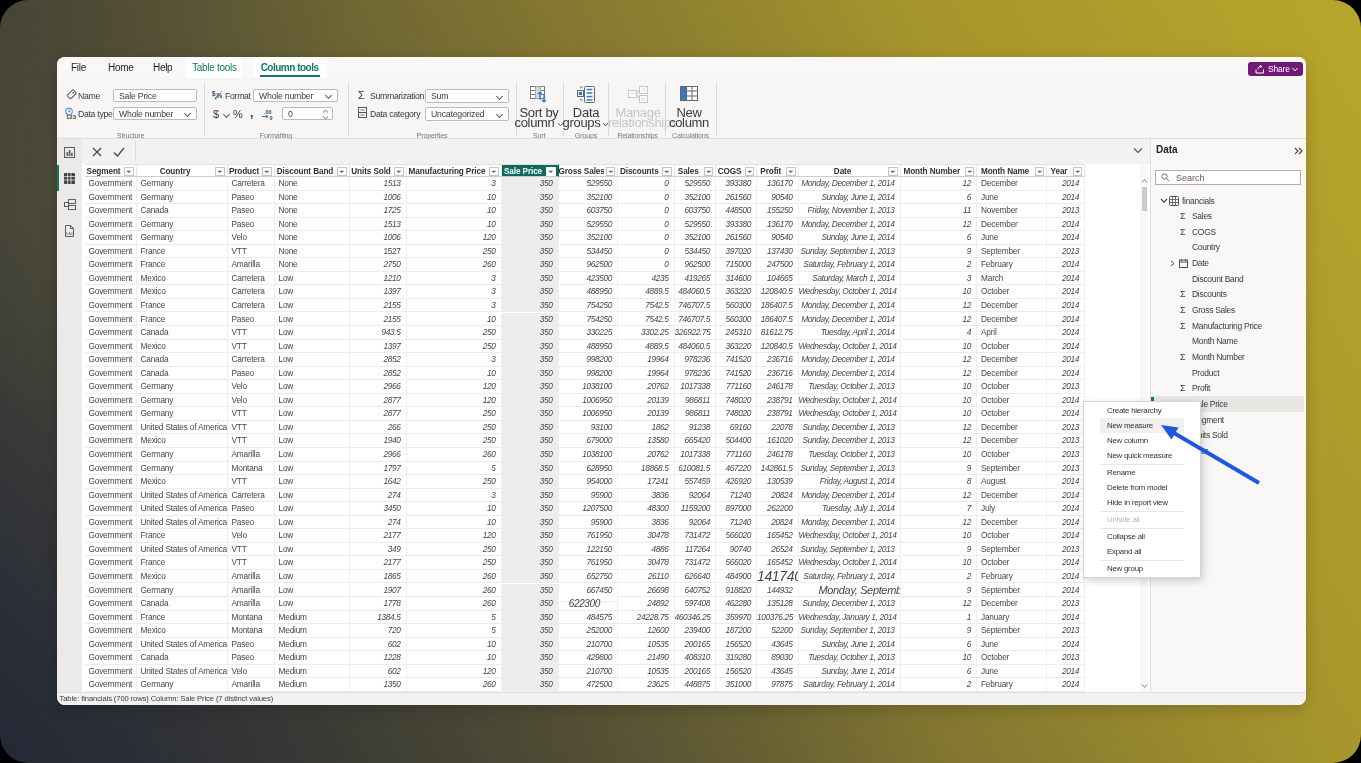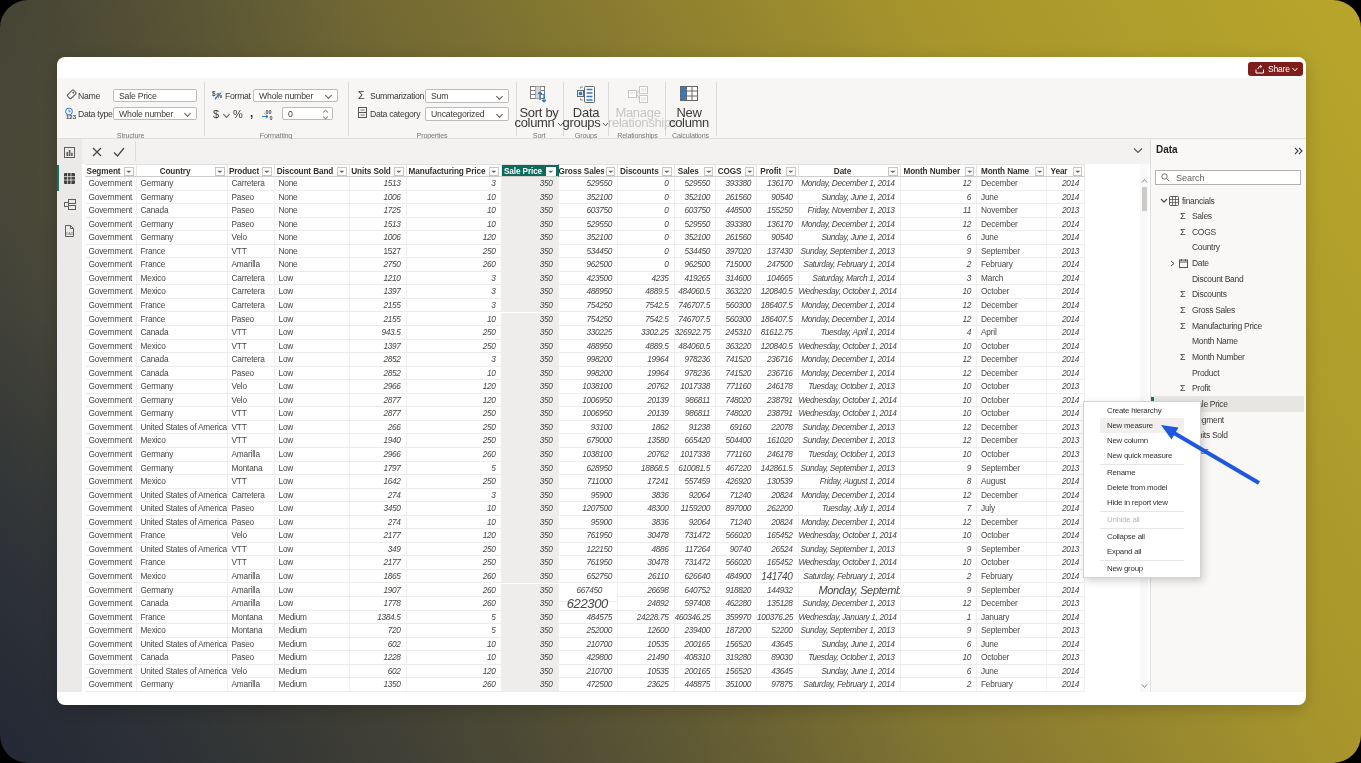--- a/index.html
+++ b/index.html
@@ -11,21 +11,21 @@
               linear-gradient(61deg, #2b303b 0%, #6a6234 40%, #a7952c 75%, #b8a62b 100%); }
 #win { position:absolute; left:57px; top:57px; width:1249px; height:648px; background:#fff; border-radius:8px;
   box-shadow: 0 4px 16px rgba(0,0,0,0.18); overflow:hidden; }
 
 #menubar { position:absolute; left:0; top:0; width:100%; height:21px; background:#f9f8f7; }
 .mtab { position:absolute; top:0; height:21px; line-height:21px; font-size:10px; letter-spacing:-0.3px; color:#252423; }
 .mtab.teal { color:#117865; }
 #tabTable { background:#fff; }
 #tabColumn { background:#fff; font-weight:bold; letter-spacing:-0.5px; }
 #underline { position:absolute; left:202.6px; top:18px; width:60px; height:2px; background:#117865; }
-#share { position:absolute; left:1191px; top:5px; width:55px; height:14px; background:#7f1d1d; border-radius:3px;
+#share { position:absolute; left:1191px; top:5px; width:55px; height:14px; background:#701a75; border-radius:3px;
   color:#fff; font-size:8.5px; line-height:14px; }
 
 #ribbon { position:absolute; left:0; top:21px; width:100%; height:61px; background:#f7f6f5; border-bottom:1px solid #e0dedc; }
 .rsep { position:absolute; top:4px; height:54px; width:1px; background:#dddbd9; }
 .rlabel { position:absolute; top:53px; height:10px; font-size:7.2px; letter-spacing:-0.2px; color:#7a7977; text-align:center; }
 .rfield { position:absolute; font-size:8.7px; letter-spacing:-0.3px; color:#3b3a39; height:12px; line-height:12px; }
 .rbox { position:absolute; background:#fff; border:1px solid #bdbbb9; border-radius:2px; font-size:8.7px; letter-spacing:-0.2px; color:#3b3a39; padding-left:5px; }
 .chev { position:absolute; width:5px; height:5px; border-right:1px solid #605e5c; border-bottom:1px solid #605e5c; transform:rotate(45deg); }
 .bigbtn { position:absolute; text-align:center; font-size:13px; letter-spacing:-0.3px; color:#3b3a39; line-height:9.5px; }
 
@@ -44,20 +44,28 @@
   box-shadow:2px 3px 8px rgba(0,0,0,0.18); padding:1px 16px; z-index:50; }
 .ci { height:15px; line-height:15px; font-size:7.9px; letter-spacing:-0.25px; color:#33322f; padding-left:7px; }
 .ci.hl { background:#f1f0ee; }
 .ci.dis { color:#b9b7b5; }
 .csep { height:1px; background:#e8e6e4; margin:0.5px 0; }
 </style>
 </head>
 <body>
 <div id="canvas">
   <div id="win">
+    <div id="menubar">
+      <span class="mtab" style="left:14px;">File</span>
+      <span class="mtab" style="left:51px;">Home</span>
+      <span class="mtab" style="left:96px;">Help</span>
+      <span class="mtab teal" id="tabTable" style="left:129.4px;width:56px;text-align:center;">Table tools</span>
+      <span class="mtab teal" id="tabColumn" style="left:195.6px;width:74px;text-align:center;">Column tools</span>
+      <div id="underline"></div>
+    </div>
     <div id="ribbon">
         <div class="rsep" style="left:147px;"></div>
         <div class="rsep" style="left:291px;"></div>
         <div class="rsep" style="left:459px;"></div>
         <div class="rsep" style="left:506px;"></div>
         <div class="rsep" style="left:551px;"></div>
         <div class="rsep" style="left:608px;"></div>
         <div class="rsep" style="left:659px;"></div>
         <div class="rlabel" style="left:28.5px;width:90px;">Structure</div>
         <div class="rlabel" style="left:174px;width:90px;">Formatting</div>
@@ -695,21 +703,21 @@
         <div style="position:absolute;left:818.5px;top:298.05px;width:76.5px;height:13.55px;line-height:13.55px;font-size:8.3px;letter-spacing:-0.2px;color:#464644;overflow:hidden;white-space:nowrap;border-bottom:1px solid #ececea;border-right:1px solid #f0efed;text-align:right;font-style:italic;padding-right:5px;letter-spacing:-0.35px;">9</div>
         <div style="position:absolute;left:895px;top:298.05px;width:70px;height:13.55px;line-height:13.55px;font-size:8.3px;letter-spacing:-0.2px;color:#464644;overflow:hidden;white-space:nowrap;border-bottom:1px solid #ececea;border-right:1px solid #f0efed;padding-left:4px;">September</div>
         <div style="position:absolute;left:965px;top:298.05px;width:38px;height:13.55px;line-height:13.55px;font-size:8.3px;letter-spacing:-0.2px;color:#464644;overflow:hidden;white-space:nowrap;border-bottom:1px solid #ececea;border-right:1px solid #f0efed;text-align:right;font-style:italic;padding-right:5px;letter-spacing:-0.35px;">2013</div>
         <div style="position:absolute;left:2.5px;top:311.6px;width:52px;height:13.55px;line-height:13.55px;font-size:8.3px;letter-spacing:-0.2px;color:#464644;overflow:hidden;white-space:nowrap;border-bottom:1px solid #ececea;border-right:1px solid #f0efed;padding-left:4px;">Government</div>
         <div style="position:absolute;left:54.5px;top:311.6px;width:91px;height:13.55px;line-height:13.55px;font-size:8.3px;letter-spacing:-0.2px;color:#464644;overflow:hidden;white-space:nowrap;border-bottom:1px solid #ececea;border-right:1px solid #f0efed;padding-left:4px;">Mexico</div>
         <div style="position:absolute;left:145.5px;top:311.6px;width:47px;height:13.55px;line-height:13.55px;font-size:8.3px;letter-spacing:-0.2px;color:#464644;overflow:hidden;white-space:nowrap;border-bottom:1px solid #ececea;border-right:1px solid #f0efed;padding-left:4px;">VTT</div>
         <div style="position:absolute;left:192.5px;top:311.6px;width:75px;height:13.55px;line-height:13.55px;font-size:8.3px;letter-spacing:-0.2px;color:#464644;overflow:hidden;white-space:nowrap;border-bottom:1px solid #ececea;border-right:1px solid #f0efed;padding-left:4px;">Low</div>
         <div style="position:absolute;left:267.5px;top:311.6px;width:57px;height:13.55px;line-height:13.55px;font-size:8.3px;letter-spacing:-0.2px;color:#464644;overflow:hidden;white-space:nowrap;border-bottom:1px solid #ececea;border-right:1px solid #f0efed;text-align:right;font-style:italic;padding-right:5px;letter-spacing:-0.35px;">1642</div>
         <div style="position:absolute;left:324.5px;top:311.6px;width:95px;height:13.55px;line-height:13.55px;font-size:8.3px;letter-spacing:-0.2px;color:#464644;overflow:hidden;white-space:nowrap;border-bottom:1px solid #ececea;border-right:1px solid #f0efed;text-align:right;font-style:italic;padding-right:5px;letter-spacing:-0.35px;">250</div>
         <div style="position:absolute;left:419.5px;top:311.6px;width:57px;height:13.55px;line-height:13.55px;font-size:8.3px;letter-spacing:-0.2px;color:#464644;overflow:hidden;white-space:nowrap;border-bottom:1px solid #ececea;border-right:1px solid #f0efed;background:#eeedec;text-align:right;font-style:italic;padding-right:5px;letter-spacing:-0.35px;">350</div>
-        <div style="position:absolute;left:476.5px;top:311.6px;width:59.5px;height:13.55px;line-height:13.55px;font-size:8.3px;letter-spacing:-0.2px;color:#464644;overflow:hidden;white-space:nowrap;border-bottom:1px solid #ececea;border-right:1px solid #f0efed;text-align:right;font-style:italic;padding-right:5px;letter-spacing:-0.35px;">711000</div>
+        <div style="position:absolute;left:476.5px;top:311.6px;width:59.5px;height:13.55px;line-height:13.55px;font-size:8.3px;letter-spacing:-0.2px;color:#464644;overflow:hidden;white-space:nowrap;border-bottom:1px solid #ececea;border-right:1px solid #f0efed;text-align:right;font-style:italic;padding-right:5px;letter-spacing:-0.35px;">954000</div>
         <div style="position:absolute;left:536px;top:311.6px;width:56.5px;height:13.55px;line-height:13.55px;font-size:8.3px;letter-spacing:-0.2px;color:#464644;overflow:hidden;white-space:nowrap;border-bottom:1px solid #ececea;border-right:1px solid #f0efed;text-align:right;font-style:italic;padding-right:5px;letter-spacing:-0.35px;">17241</div>
         <div style="position:absolute;left:592.5px;top:311.6px;width:41.5px;height:13.55px;line-height:13.55px;font-size:8.3px;letter-spacing:-0.2px;color:#464644;overflow:hidden;white-space:nowrap;border-bottom:1px solid #ececea;border-right:1px solid #f0efed;text-align:right;font-style:italic;padding-right:5px;letter-spacing:-0.35px;">557459</div>
         <div style="position:absolute;left:634px;top:311.6px;width:41px;height:13.55px;line-height:13.55px;font-size:8.3px;letter-spacing:-0.2px;color:#464644;overflow:hidden;white-space:nowrap;border-bottom:1px solid #ececea;border-right:1px solid #f0efed;text-align:right;font-style:italic;padding-right:5px;letter-spacing:-0.35px;">426920</div>
         <div style="position:absolute;left:675px;top:311.6px;width:41.5px;height:13.55px;line-height:13.55px;font-size:8.3px;letter-spacing:-0.2px;color:#464644;overflow:hidden;white-space:nowrap;border-bottom:1px solid #ececea;border-right:1px solid #f0efed;text-align:right;font-style:italic;padding-right:5px;letter-spacing:-0.35px;">130539</div>
         <div style="position:absolute;left:716.5px;top:311.6px;width:102px;height:13.55px;line-height:13.55px;font-size:8.3px;letter-spacing:-0.2px;color:#464644;overflow:hidden;white-space:nowrap;border-bottom:1px solid #ececea;border-right:1px solid #f0efed;text-align:right;font-style:italic;padding-right:5px;letter-spacing:-0.35px;">Friday, August 1, 2014</div>
         <div style="position:absolute;left:818.5px;top:311.6px;width:76.5px;height:13.55px;line-height:13.55px;font-size:8.3px;letter-spacing:-0.2px;color:#464644;overflow:hidden;white-space:nowrap;border-bottom:1px solid #ececea;border-right:1px solid #f0efed;text-align:right;font-style:italic;padding-right:5px;letter-spacing:-0.35px;">8</div>
         <div style="position:absolute;left:895px;top:311.6px;width:70px;height:13.55px;line-height:13.55px;font-size:8.3px;letter-spacing:-0.2px;color:#464644;overflow:hidden;white-space:nowrap;border-bottom:1px solid #ececea;border-right:1px solid #f0efed;padding-left:4px;">August</div>
         <div style="position:absolute;left:965px;top:311.6px;width:38px;height:13.55px;line-height:13.55px;font-size:8.3px;letter-spacing:-0.2px;color:#464644;overflow:hidden;white-space:nowrap;border-bottom:1px solid #ececea;border-right:1px solid #f0efed;text-align:right;font-style:italic;padding-right:5px;letter-spacing:-0.35px;">2014</div>
         <div style="position:absolute;left:2.5px;top:325.15000000000003px;width:52px;height:13.55px;line-height:13.55px;font-size:8.3px;letter-spacing:-0.2px;color:#464644;overflow:hidden;white-space:nowrap;border-bottom:1px solid #ececea;border-right:1px solid #f0efed;padding-left:4px;">Government</div>
         <div style="position:absolute;left:54.5px;top:325.15000000000003px;width:91px;height:13.55px;line-height:13.55px;font-size:8.3px;letter-spacing:-0.2px;color:#464644;overflow:hidden;white-space:nowrap;border-bottom:1px solid #ececea;border-right:1px solid #f0efed;padding-left:4px;">United States of America</div>
@@ -811,49 +819,49 @@
         <div style="position:absolute;left:54.5px;top:406.45000000000005px;width:91px;height:13.55px;line-height:13.55px;font-size:8.3px;letter-spacing:-0.2px;color:#464644;overflow:hidden;white-space:nowrap;border-bottom:1px solid #ececea;border-right:1px solid #f0efed;padding-left:4px;">Mexico</div>
         <div style="position:absolute;left:145.5px;top:406.45000000000005px;width:47px;height:13.55px;line-height:13.55px;font-size:8.3px;letter-spacing:-0.2px;color:#464644;overflow:hidden;white-space:nowrap;border-bottom:1px solid #ececea;border-right:1px solid #f0efed;padding-left:4px;">Amarilla</div>
         <div style="position:absolute;left:192.5px;top:406.45000000000005px;width:75px;height:13.55px;line-height:13.55px;font-size:8.3px;letter-spacing:-0.2px;color:#464644;overflow:hidden;white-space:nowrap;border-bottom:1px solid #ececea;border-right:1px solid #f0efed;padding-left:4px;">Low</div>
         <div style="position:absolute;left:267.5px;top:406.45000000000005px;width:57px;height:13.55px;line-height:13.55px;font-size:8.3px;letter-spacing:-0.2px;color:#464644;overflow:hidden;white-space:nowrap;border-bottom:1px solid #ececea;border-right:1px solid #f0efed;text-align:right;font-style:italic;padding-right:5px;letter-spacing:-0.35px;">1865</div>
         <div style="position:absolute;left:324.5px;top:406.45000000000005px;width:95px;height:13.55px;line-height:13.55px;font-size:8.3px;letter-spacing:-0.2px;color:#464644;overflow:hidden;white-space:nowrap;border-bottom:1px solid #ececea;border-right:1px solid #f0efed;text-align:right;font-style:italic;padding-right:5px;letter-spacing:-0.35px;">260</div>
         <div style="position:absolute;left:419.5px;top:406.45000000000005px;width:57px;height:13.55px;line-height:13.55px;font-size:8.3px;letter-spacing:-0.2px;color:#464644;overflow:hidden;white-space:nowrap;border-bottom:1px solid #ececea;border-right:1px solid #f0efed;background:#eeedec;text-align:right;font-style:italic;padding-right:5px;letter-spacing:-0.35px;">350</div>
         <div style="position:absolute;left:476.5px;top:406.45000000000005px;width:59.5px;height:13.55px;line-height:13.55px;font-size:8.3px;letter-spacing:-0.2px;color:#464644;overflow:hidden;white-space:nowrap;border-bottom:1px solid #ececea;border-right:1px solid #f0efed;text-align:right;font-style:italic;padding-right:5px;letter-spacing:-0.35px;">652750</div>
         <div style="position:absolute;left:536px;top:406.45000000000005px;width:56.5px;height:13.55px;line-height:13.55px;font-size:8.3px;letter-spacing:-0.2px;color:#464644;overflow:hidden;white-space:nowrap;border-bottom:1px solid #ececea;border-right:1px solid #f0efed;text-align:right;font-style:italic;padding-right:5px;letter-spacing:-0.35px;">26110</div>
         <div style="position:absolute;left:592.5px;top:406.45000000000005px;width:41.5px;height:13.55px;line-height:13.55px;font-size:8.3px;letter-spacing:-0.2px;color:#464644;overflow:hidden;white-space:nowrap;border-bottom:1px solid #ececea;border-right:1px solid #f0efed;text-align:right;font-style:italic;padding-right:5px;letter-spacing:-0.35px;">626640</div>
         <div style="position:absolute;left:634px;top:406.45000000000005px;width:41px;height:13.55px;line-height:13.55px;font-size:8.3px;letter-spacing:-0.2px;color:#464644;overflow:hidden;white-space:nowrap;border-bottom:1px solid #ececea;border-right:1px solid #f0efed;text-align:right;font-style:italic;padding-right:5px;letter-spacing:-0.35px;">484900</div>
-        <div style="position:absolute;left:675px;top:406.45000000000005px;width:41.5px;height:13.55px;line-height:13.55px;font-size:10px;letter-spacing:-0.2px;color:#464644;overflow:hidden;white-space:nowrap;border-bottom:1px solid #ececea;border-right:1px solid #f0efed;text-align:right;font-style:italic;padding-right:5px;letter-spacing:-0.35px;">141740</div>
+        <div style="position:absolute;left:675px;top:406.45000000000005px;width:41.5px;height:13.55px;line-height:13.55px;font-size:14px;letter-spacing:-0.2px;color:#464644;overflow:hidden;white-space:nowrap;border-bottom:1px solid #ececea;border-right:1px solid #f0efed;text-align:right;font-style:italic;padding-right:5px;letter-spacing:-0.35px;">141740</div>
         <div style="position:absolute;left:716.5px;top:406.45000000000005px;width:102px;height:13.55px;line-height:13.55px;font-size:8.3px;letter-spacing:-0.2px;color:#464644;overflow:hidden;white-space:nowrap;border-bottom:1px solid #ececea;border-right:1px solid #f0efed;text-align:right;font-style:italic;padding-right:5px;letter-spacing:-0.35px;">Saturday, February 1, 2014</div>
         <div style="position:absolute;left:818.5px;top:406.45000000000005px;width:76.5px;height:13.55px;line-height:13.55px;font-size:8.3px;letter-spacing:-0.2px;color:#464644;overflow:hidden;white-space:nowrap;border-bottom:1px solid #ececea;border-right:1px solid #f0efed;text-align:right;font-style:italic;padding-right:5px;letter-spacing:-0.35px;">2</div>
         <div style="position:absolute;left:895px;top:406.45000000000005px;width:70px;height:13.55px;line-height:13.55px;font-size:8.3px;letter-spacing:-0.2px;color:#464644;overflow:hidden;white-space:nowrap;border-bottom:1px solid #ececea;border-right:1px solid #f0efed;padding-left:4px;">February</div>
         <div style="position:absolute;left:965px;top:406.45000000000005px;width:38px;height:13.55px;line-height:13.55px;font-size:8.3px;letter-spacing:-0.2px;color:#464644;overflow:hidden;white-space:nowrap;border-bottom:1px solid #ececea;border-right:1px solid #f0efed;text-align:right;font-style:italic;padding-right:5px;letter-spacing:-0.35px;">2014</div>
         <div style="position:absolute;left:2.5px;top:420px;width:52px;height:13.55px;line-height:13.55px;font-size:8.3px;letter-spacing:-0.2px;color:#464644;overflow:hidden;white-space:nowrap;border-bottom:1px solid #ececea;border-right:1px solid #f0efed;padding-left:4px;">Government</div>
         <div style="position:absolute;left:54.5px;top:420px;width:91px;height:13.55px;line-height:13.55px;font-size:8.3px;letter-spacing:-0.2px;color:#464644;overflow:hidden;white-space:nowrap;border-bottom:1px solid #ececea;border-right:1px solid #f0efed;padding-left:4px;">Germany</div>
         <div style="position:absolute;left:145.5px;top:420px;width:47px;height:13.55px;line-height:13.55px;font-size:8.3px;letter-spacing:-0.2px;color:#464644;overflow:hidden;white-space:nowrap;border-bottom:1px solid #ececea;border-right:1px solid #f0efed;padding-left:4px;">Amarilla</div>
         <div style="position:absolute;left:192.5px;top:420px;width:75px;height:13.55px;line-height:13.55px;font-size:8.3px;letter-spacing:-0.2px;color:#464644;overflow:hidden;white-space:nowrap;border-bottom:1px solid #ececea;border-right:1px solid #f0efed;padding-left:4px;">Low</div>
         <div style="position:absolute;left:267.5px;top:420px;width:57px;height:13.55px;line-height:13.55px;font-size:8.3px;letter-spacing:-0.2px;color:#464644;overflow:hidden;white-space:nowrap;border-bottom:1px solid #ececea;border-right:1px solid #f0efed;text-align:right;font-style:italic;padding-right:5px;letter-spacing:-0.35px;">1907</div>
         <div style="position:absolute;left:324.5px;top:420px;width:95px;height:13.55px;line-height:13.55px;font-size:8.3px;letter-spacing:-0.2px;color:#464644;overflow:hidden;white-space:nowrap;border-bottom:1px solid #ececea;border-right:1px solid #f0efed;text-align:right;font-style:italic;padding-right:5px;letter-spacing:-0.35px;">260</div>
         <div style="position:absolute;left:419.5px;top:420px;width:57px;height:13.55px;line-height:13.55px;font-size:8.3px;letter-spacing:-0.2px;color:#464644;overflow:hidden;white-space:nowrap;border-bottom:1px solid #ececea;border-right:1px solid #f0efed;background:#eeedec;text-align:right;font-style:italic;padding-right:5px;letter-spacing:-0.35px;">350</div>
-        <div style="position:absolute;left:476.5px;top:420px;width:59.5px;height:18px;line-height:13.55px;font-size:8.3px;letter-spacing:-0.2px;color:#464644;overflow:hidden;white-space:nowrap;border-bottom:1px solid #ececea;border-right:1px solid #f0efed;text-align:right;font-style:italic;padding-right:15px;letter-spacing:-0.35px;">667450</div>
+        <div style="position:absolute;left:476.5px;top:420px;width:59.5px;height:18px;line-height:13.55px;font-size:8.3px;letter-spacing:-0.2px;color:#464644;overflow:hidden;white-space:nowrap;border-bottom:1px solid #ececea;border-right:1px solid #f0efed;text-align:right;font-style:italic;padding-right:5px;letter-spacing:-0.35px;">667450</div>
         <div style="position:absolute;left:536px;top:420px;width:56.5px;height:13.55px;line-height:13.55px;font-size:8.3px;letter-spacing:-0.2px;color:#464644;overflow:hidden;white-space:nowrap;border-bottom:1px solid #ececea;border-right:1px solid #f0efed;text-align:right;font-style:italic;padding-right:5px;letter-spacing:-0.35px;">26698</div>
         <div style="position:absolute;left:592.5px;top:420px;width:41.5px;height:13.55px;line-height:13.55px;font-size:8.3px;letter-spacing:-0.2px;color:#464644;overflow:hidden;white-space:nowrap;border-bottom:1px solid #ececea;border-right:1px solid #f0efed;text-align:right;font-style:italic;padding-right:5px;letter-spacing:-0.35px;">640752</div>
         <div style="position:absolute;left:634px;top:420px;width:41px;height:13.55px;line-height:13.55px;font-size:8.3px;letter-spacing:-0.2px;color:#464644;overflow:hidden;white-space:nowrap;border-bottom:1px solid #ececea;border-right:1px solid #f0efed;text-align:right;font-style:italic;padding-right:5px;letter-spacing:-0.35px;">918820</div>
         <div style="position:absolute;left:675px;top:420px;width:41.5px;height:13.55px;line-height:13.55px;font-size:8.3px;letter-spacing:-0.2px;color:#464644;overflow:hidden;white-space:nowrap;border-bottom:1px solid #ececea;border-right:1px solid #f0efed;text-align:right;font-style:italic;padding-right:5px;letter-spacing:-0.35px;">144932</div>
         <div style="position:absolute;left:716.5px;top:420px;width:102px;height:13.55px;line-height:13.55px;font-size:11px;letter-spacing:-0.2px;color:#464644;overflow:hidden;white-space:nowrap;border-bottom:1px solid #ececea;border-right:1px solid #f0efed;text-align:right;font-style:italic;padding-right:5px;letter-spacing:-0.35px;padding-left:20px;">Monday, September 1, 2014</div>
         <div style="position:absolute;left:818.5px;top:420px;width:76.5px;height:13.55px;line-height:13.55px;font-size:8.3px;letter-spacing:-0.2px;color:#464644;overflow:hidden;white-space:nowrap;border-bottom:1px solid #ececea;border-right:1px solid #f0efed;text-align:right;font-style:italic;padding-right:5px;letter-spacing:-0.35px;">9</div>
         <div style="position:absolute;left:895px;top:420px;width:70px;height:13.55px;line-height:13.55px;font-size:8.3px;letter-spacing:-0.2px;color:#464644;overflow:hidden;white-space:nowrap;border-bottom:1px solid #ececea;border-right:1px solid #f0efed;padding-left:4px;">September</div>
         <div style="position:absolute;left:965px;top:420px;width:38px;height:13.55px;line-height:13.55px;font-size:8.3px;letter-spacing:-0.2px;color:#464644;overflow:hidden;white-space:nowrap;border-bottom:1px solid #ececea;border-right:1px solid #f0efed;text-align:right;font-style:italic;padding-right:5px;letter-spacing:-0.35px;">2014</div>
         <div style="position:absolute;left:2.5px;top:433.55px;width:52px;height:13.55px;line-height:13.55px;font-size:8.3px;letter-spacing:-0.2px;color:#464644;overflow:hidden;white-space:nowrap;border-bottom:1px solid #ececea;border-right:1px solid #f0efed;padding-left:4px;">Government</div>
         <div style="position:absolute;left:54.5px;top:433.55px;width:91px;height:13.55px;line-height:13.55px;font-size:8.3px;letter-spacing:-0.2px;color:#464644;overflow:hidden;white-space:nowrap;border-bottom:1px solid #ececea;border-right:1px solid #f0efed;padding-left:4px;">Canada</div>
         <div style="position:absolute;left:145.5px;top:433.55px;width:47px;height:13.55px;line-height:13.55px;font-size:8.3px;letter-spacing:-0.2px;color:#464644;overflow:hidden;white-space:nowrap;border-bottom:1px solid #ececea;border-right:1px solid #f0efed;padding-left:4px;">Amarilla</div>
         <div style="position:absolute;left:192.5px;top:433.55px;width:75px;height:13.55px;line-height:13.55px;font-size:8.3px;letter-spacing:-0.2px;color:#464644;overflow:hidden;white-space:nowrap;border-bottom:1px solid #ececea;border-right:1px solid #f0efed;padding-left:4px;">Low</div>
         <div style="position:absolute;left:267.5px;top:433.55px;width:57px;height:13.55px;line-height:13.55px;font-size:8.3px;letter-spacing:-0.2px;color:#464644;overflow:hidden;white-space:nowrap;border-bottom:1px solid #ececea;border-right:1px solid #f0efed;text-align:right;font-style:italic;padding-right:5px;letter-spacing:-0.35px;">1778</div>
         <div style="position:absolute;left:324.5px;top:433.55px;width:95px;height:13.55px;line-height:13.55px;font-size:8.3px;letter-spacing:-0.2px;color:#464644;overflow:hidden;white-space:nowrap;border-bottom:1px solid #ececea;border-right:1px solid #f0efed;text-align:right;font-style:italic;padding-right:5px;letter-spacing:-0.35px;">260</div>
         <div style="position:absolute;left:419.5px;top:433.55px;width:57px;height:13.55px;line-height:13.55px;font-size:8.3px;letter-spacing:-0.2px;color:#464644;overflow:hidden;white-space:nowrap;border-bottom:1px solid #ececea;border-right:1px solid #f0efed;background:#eeedec;text-align:right;font-style:italic;padding-right:5px;letter-spacing:-0.35px;">350</div>
-        <div style="position:absolute;left:476.5px;top:433.55px;width:59.5px;height:13.55px;line-height:13.55px;font-size:13px;letter-spacing:-0.2px;color:#464644;overflow:hidden;white-space:nowrap;border-bottom:1px solid #ececea;border-right:1px solid #f0efed;text-align:right;font-style:italic;padding-right:9px;letter-spacing:-0.35px;">622300</div>
+        <div style="position:absolute;left:476.5px;top:433.55px;width:59.5px;height:13.55px;line-height:13.55px;font-size:10px;letter-spacing:-0.2px;color:#464644;overflow:hidden;white-space:nowrap;border-bottom:1px solid #ececea;border-right:1px solid #f0efed;text-align:right;font-style:italic;padding-right:17px;letter-spacing:-0.35px;">622300</div>
         <div style="position:absolute;left:536px;top:433.55px;width:56.5px;height:13.55px;line-height:13.55px;font-size:8.3px;letter-spacing:-0.2px;color:#464644;overflow:hidden;white-space:nowrap;border-bottom:1px solid #ececea;border-right:1px solid #f0efed;text-align:right;font-style:italic;padding-right:5px;letter-spacing:-0.35px;">24892</div>
         <div style="position:absolute;left:592.5px;top:433.55px;width:41.5px;height:13.55px;line-height:13.55px;font-size:8.3px;letter-spacing:-0.2px;color:#464644;overflow:hidden;white-space:nowrap;border-bottom:1px solid #ececea;border-right:1px solid #f0efed;text-align:right;font-style:italic;padding-right:5px;letter-spacing:-0.35px;">597408</div>
         <div style="position:absolute;left:634px;top:433.55px;width:41px;height:13.55px;line-height:13.55px;font-size:8.3px;letter-spacing:-0.2px;color:#464644;overflow:hidden;white-space:nowrap;border-bottom:1px solid #ececea;border-right:1px solid #f0efed;text-align:right;font-style:italic;padding-right:5px;letter-spacing:-0.35px;">462280</div>
         <div style="position:absolute;left:675px;top:433.55px;width:41.5px;height:13.55px;line-height:13.55px;font-size:8.3px;letter-spacing:-0.2px;color:#464644;overflow:hidden;white-space:nowrap;border-bottom:1px solid #ececea;border-right:1px solid #f0efed;text-align:right;font-style:italic;padding-right:5px;letter-spacing:-0.35px;">135128</div>
         <div style="position:absolute;left:716.5px;top:433.55px;width:102px;height:13.55px;line-height:13.55px;font-size:8.3px;letter-spacing:-0.2px;color:#464644;overflow:hidden;white-space:nowrap;border-bottom:1px solid #ececea;border-right:1px solid #f0efed;text-align:right;font-style:italic;padding-right:5px;letter-spacing:-0.35px;">Sunday, December 1, 2013</div>
         <div style="position:absolute;left:818.5px;top:433.55px;width:76.5px;height:13.55px;line-height:13.55px;font-size:8.3px;letter-spacing:-0.2px;color:#464644;overflow:hidden;white-space:nowrap;border-bottom:1px solid #ececea;border-right:1px solid #f0efed;text-align:right;font-style:italic;padding-right:5px;letter-spacing:-0.35px;">12</div>
         <div style="position:absolute;left:895px;top:433.55px;width:70px;height:13.55px;line-height:13.55px;font-size:8.3px;letter-spacing:-0.2px;color:#464644;overflow:hidden;white-space:nowrap;border-bottom:1px solid #ececea;border-right:1px solid #f0efed;padding-left:4px;">December</div>
         <div style="position:absolute;left:965px;top:433.55px;width:38px;height:13.55px;line-height:13.55px;font-size:8.3px;letter-spacing:-0.2px;color:#464644;overflow:hidden;white-space:nowrap;border-bottom:1px solid #ececea;border-right:1px solid #f0efed;text-align:right;font-style:italic;padding-right:5px;letter-spacing:-0.35px;">2013</div>
         <div style="position:absolute;left:2.5px;top:447.1px;width:52px;height:13.55px;line-height:13.55px;font-size:8.3px;letter-spacing:-0.2px;color:#464644;overflow:hidden;white-space:nowrap;border-bottom:1px solid #ececea;border-right:1px solid #f0efed;padding-left:4px;">Government</div>
         <div style="position:absolute;left:54.5px;top:447.1px;width:91px;height:13.55px;line-height:13.55px;font-size:8.3px;letter-spacing:-0.2px;color:#464644;overflow:hidden;white-space:nowrap;border-bottom:1px solid #ececea;border-right:1px solid #f0efed;padding-left:4px;">France</div>
@@ -1039,20 +1047,21 @@
         <div style="position:absolute;left:0px;top:273.1px;width:153px;height:15.65px;font-size:8.5px;letter-spacing:-0.3px;color:#3b3a39;">
           <span style="position:absolute;left:41px;top:2.5px;">Segment</span>
         </div>
         <div style="position:absolute;left:0px;top:288.75px;width:153px;height:15.65px;font-size:8.5px;letter-spacing:-0.3px;color:#3b3a39;">
           <span style="position:absolute;left:41px;top:2.5px;">Units Sold</span>
         </div>
         <div style="position:absolute;left:0px;top:304.4px;width:153px;height:15.65px;font-size:8.5px;letter-spacing:-0.3px;color:#3b3a39;">
           <span style="position:absolute;left:41px;top:2.5px;">Year</span>
         </div>
       </div>
+    <div id="statusbar">Table: financials (700 rows) Column: Sale Price (7 distinct values)</div>
   </div>
   <div id="ctxmenu">
       <div class="ci ">Create hierarchy</div>
       <div class="ci hl">New measure</div>
       <div class="ci ">New column</div>
       <div class="ci ">New quick measure</div>
       <div class="csep"></div>
       <div class="ci ">Rename</div>
       <div class="ci ">Delete from model</div>
       <div class="ci ">Hide in report view</div>

